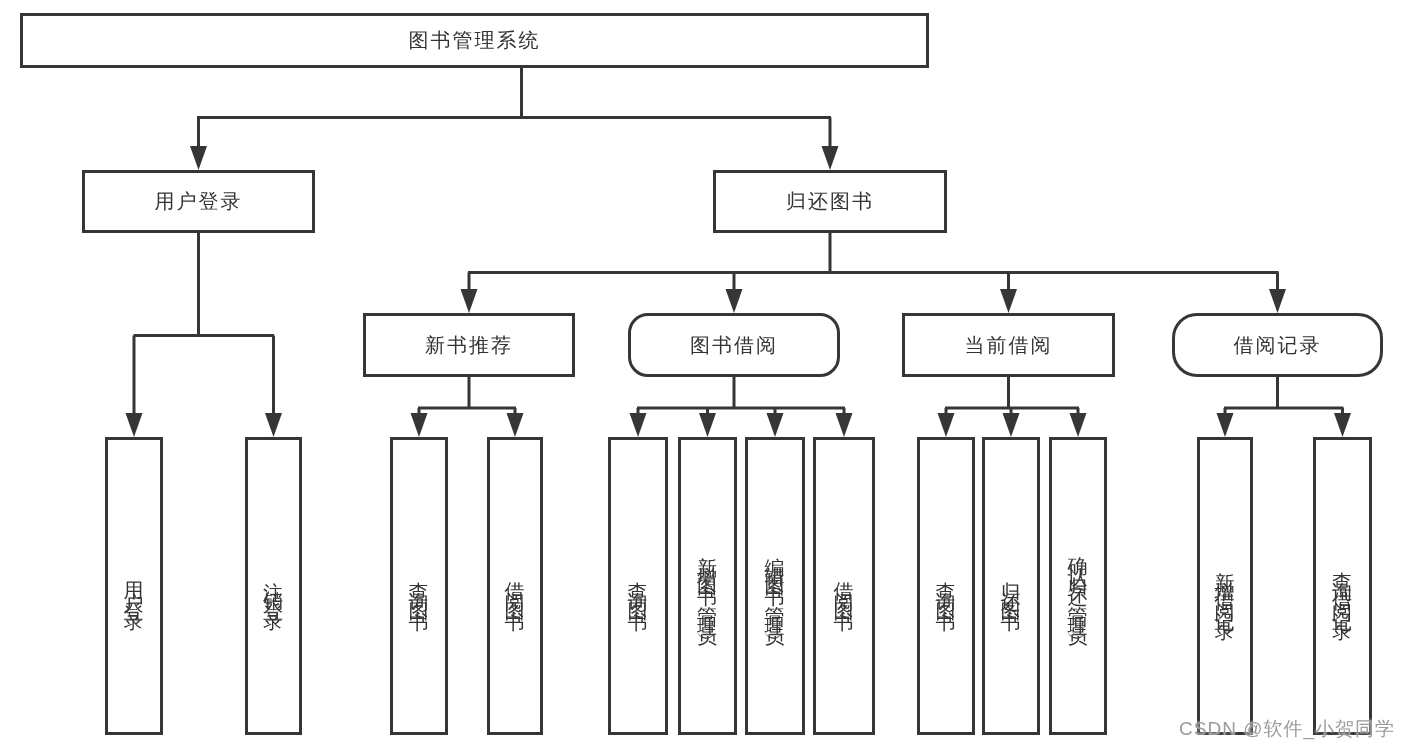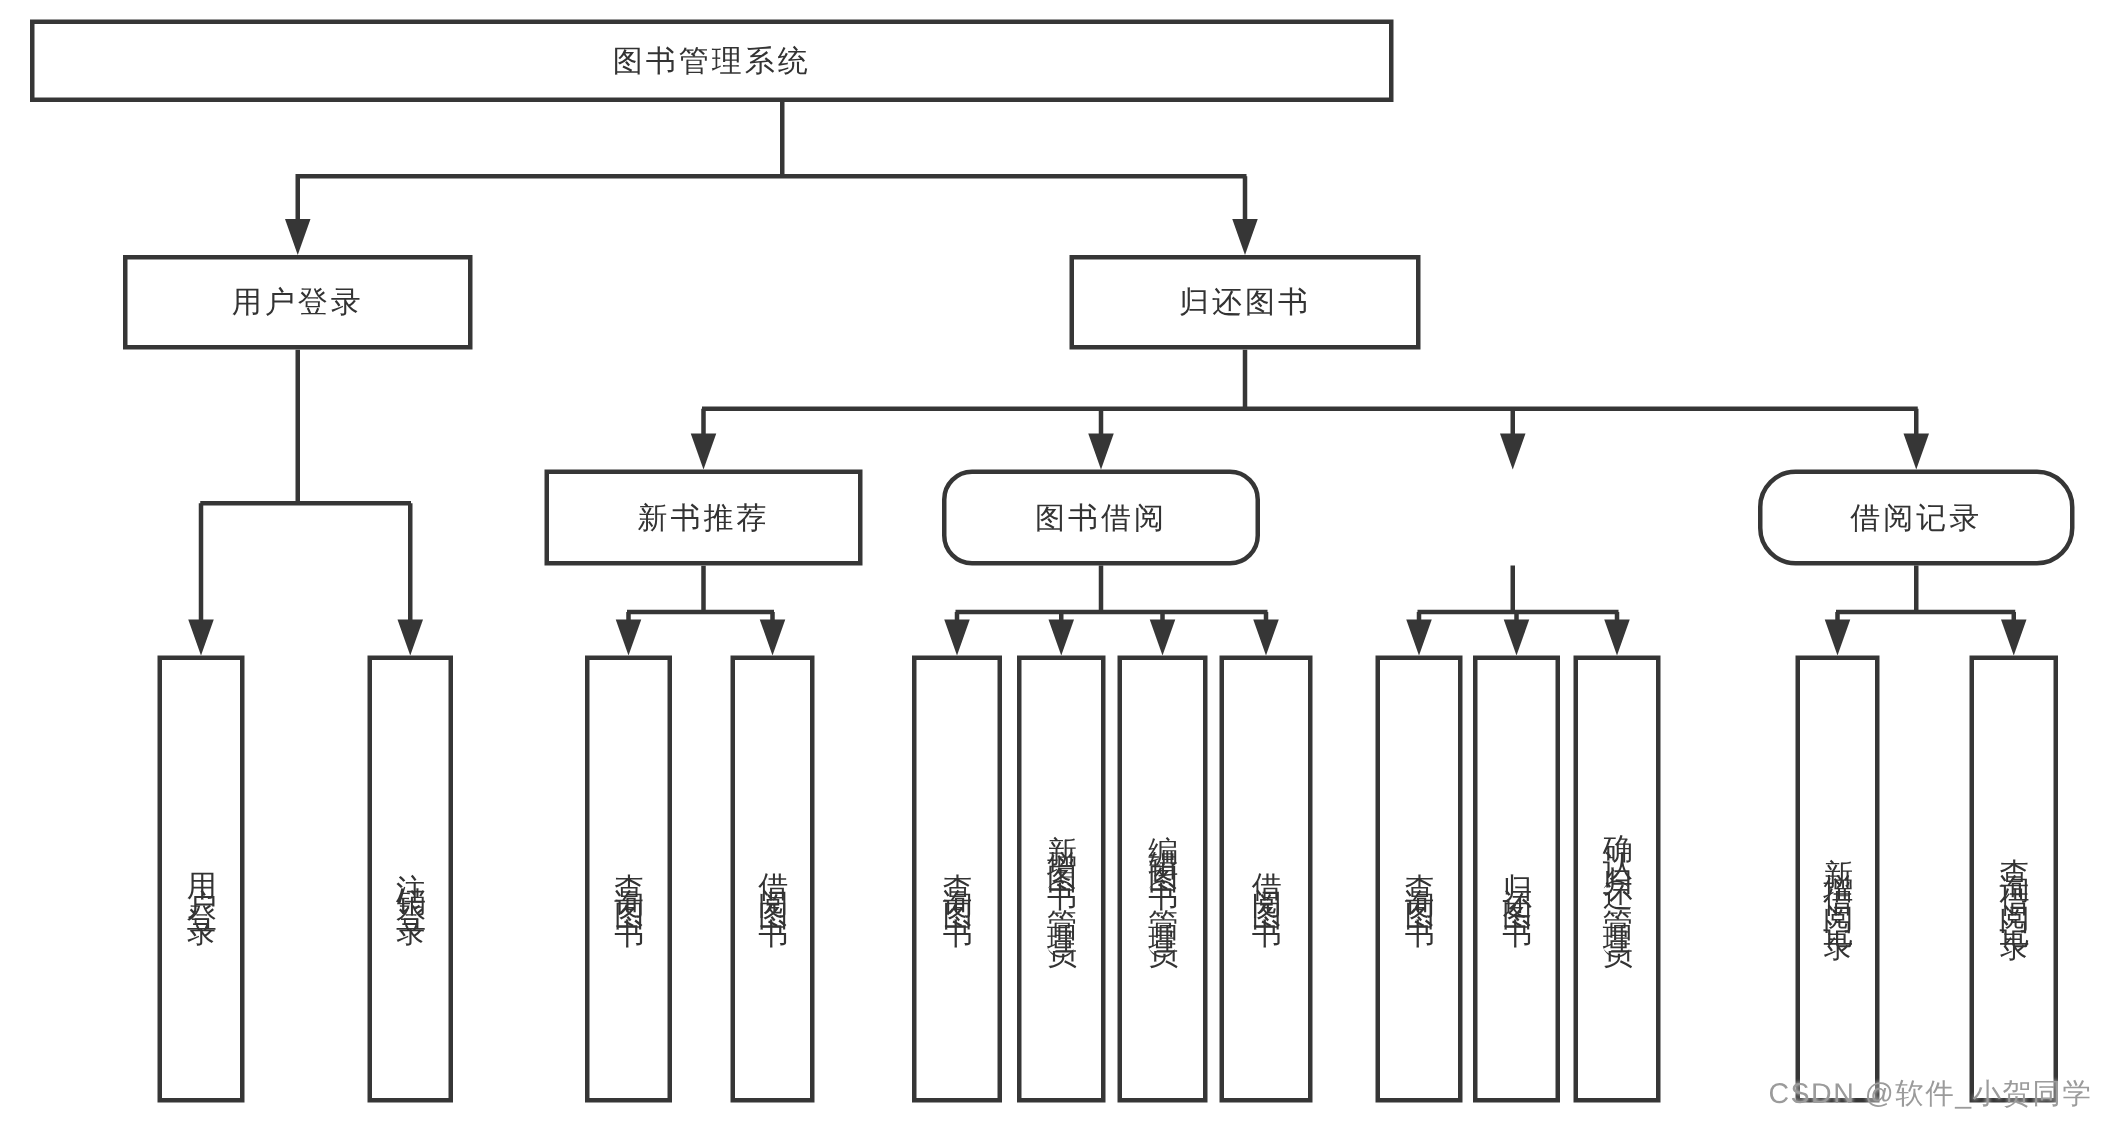--- a/index.html
+++ b/index.html
@@ -87,20 +87,21 @@
     </g>
   </svg>
 
   <div class="box" style="left:20px; top:13px; width:909px; height:55px;">图书管理系统</div>
 
   <div class="box" style="left:82px; top:170px; width:233px; height:63px;">用户登录</div>
   <div class="box" style="left:713px; top:170px; width:234px; height:63px;">归还图书</div>
 
   <div class="box" style="left:363px; top:313px; width:212px; height:64px;">新书推荐</div>
   <div class="box" style="left:628px; top:313px; width:212px; height:64px;border-radius:20px;">图书借阅</div>
+  <div class="box" style="left:902px; top:313px; width:213px; height:64px;">当前借阅</div>
   <div class="box" style="left:1172px; top:313px; width:211px; height:64px;border-radius:25px;">借阅记录</div>
 
   <div class="box leaf" style="left:105px; top:437px; width:58px; height:298px;">
     <span class="vtext">用户登录</span>
   </div>
   <div class="box leaf" style="left:245px; top:437px; width:57px; height:298px;">
     <span class="vtext">注销登录</span>
   </div>
 
   <div class="box leaf" style="left:390px; top:437px; width:58px; height:298px;">

